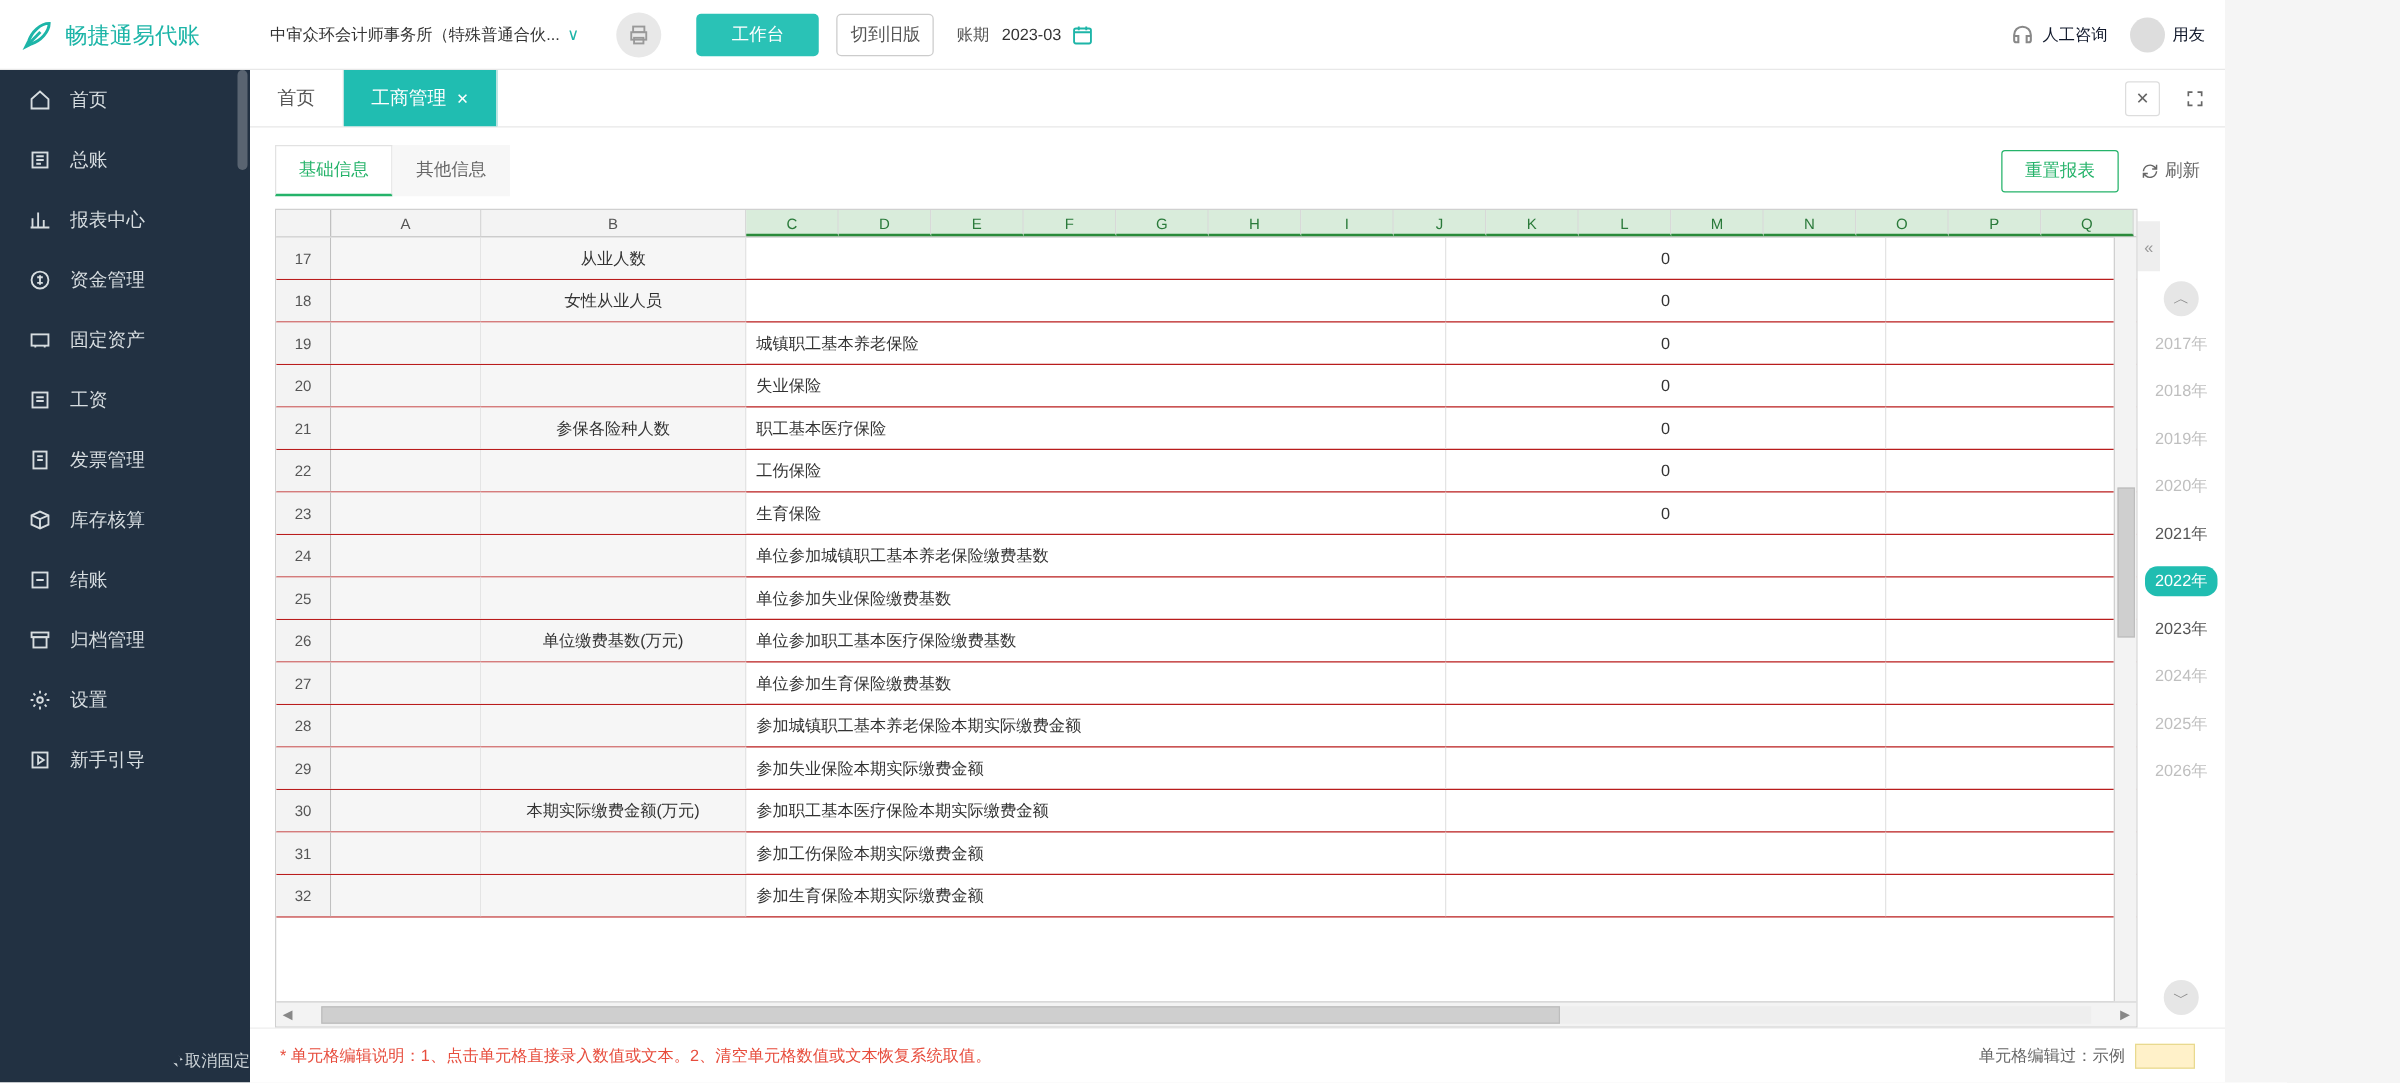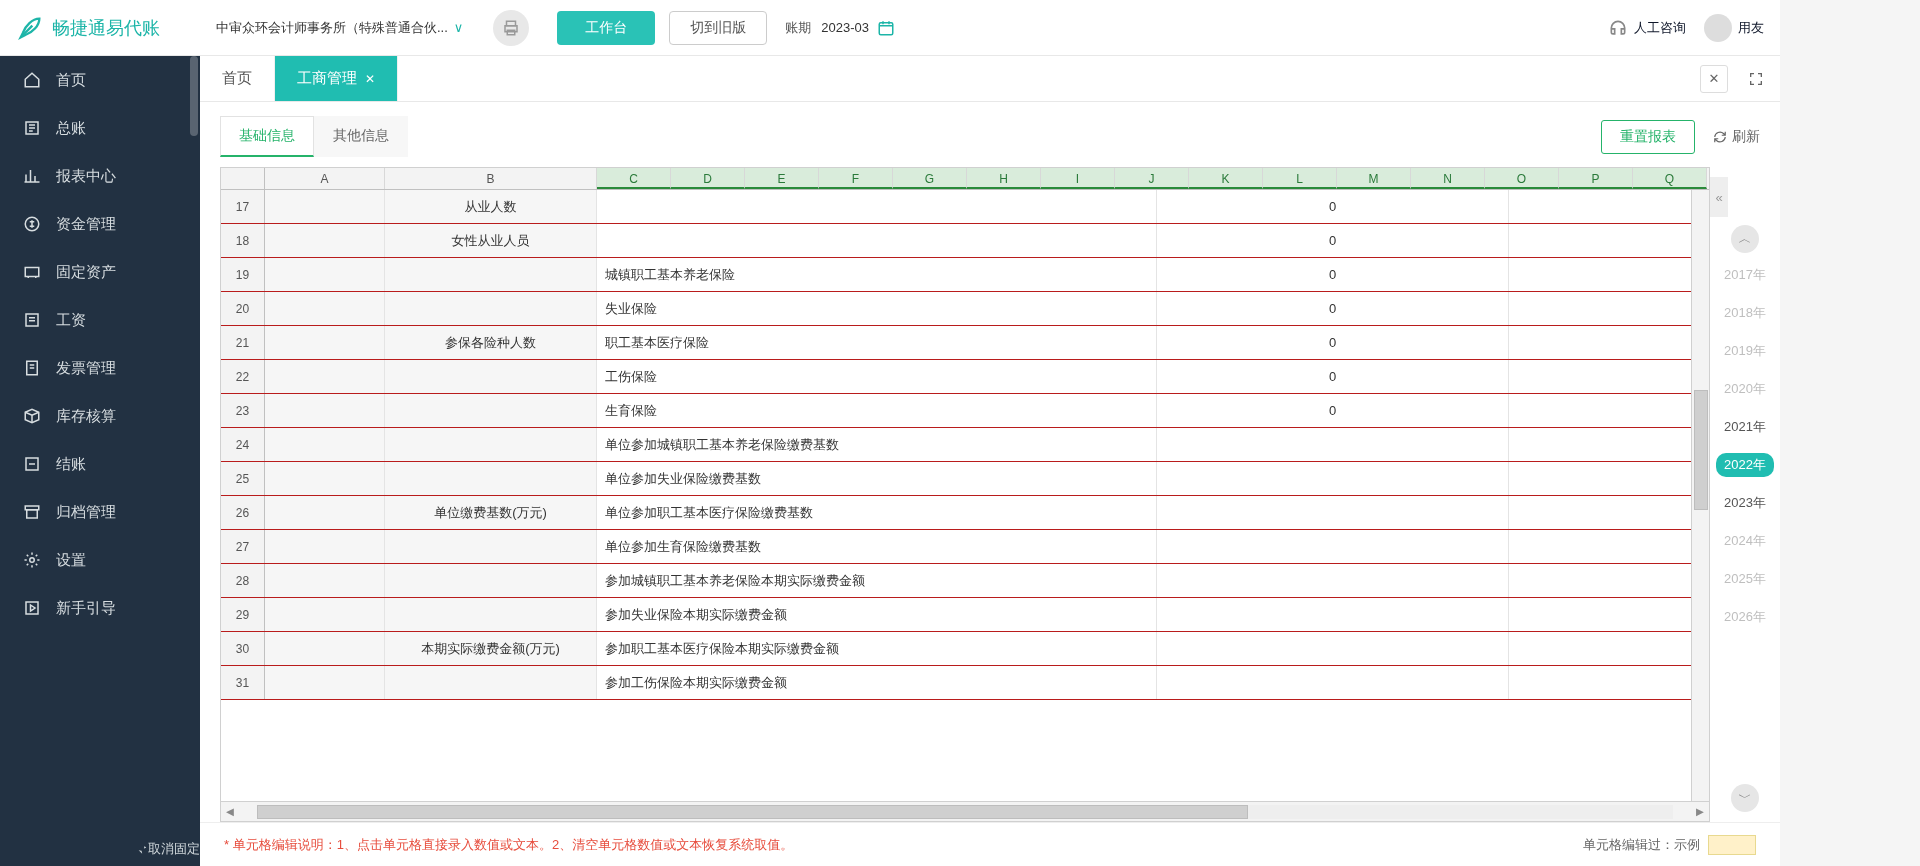--- a/index.html
+++ b/index.html
@@ -9,21 +9,21 @@
 
 
 .top-header { height: 56px; background: #fff; display: flex; align-items: center; padding: 0 16px; border-bottom: 1px solid #e8e8e8; }
 .logo { display: flex; align-items: center; color: #1db5a8; font-size: 18px; font-weight: 500; min-width: 200px; }
 .logo-icon { width: 28px; height: 28px; margin-right: 8px; }
 .org-select { display: flex; align-items: center; color: #333; cursor: pointer; max-width: 320px; }
 .org-name { overflow: hidden; text-overflow: ellipsis; white-space: nowrap; }
 .chevron { margin-left: 6px; color: #1db5a8; }
 .print-icon-btn { margin-left: 30px; width: 36px; height: 36px; border-radius: 50%; background: #e8e8e8; display: flex; align-items: center; justify-content: center; cursor: pointer; }
 .btn-workbench { margin-left: 28px; background: #2ac2b6; color: #fff; border: none; padding: 8px 28px; border-radius: 4px; cursor: pointer; font-size: 14px; }
-.btn-oldver { margin-left: 14px; background: #fff; color: #555; border: 1px solid #ccc; padding: 7px 20px; border-radius: 4px; cursor: pointer; font-size: 14px; }
+.btn-oldver { margin-left: 14px; background: #fff; color: #555; border: 1px solid #ccc; padding: 7px 10px; border-radius: 4px; cursor: pointer; font-size: 14px; }
 .period-wrap { margin-left: 18px; display: flex; align-items: center; }
 .period-label { color: #555; margin-right: 10px; }
 .period-val { color: #333; margin-right: 8px; }
 .cal-icon { color: #1db5a8; }
 .top-right { margin-left: auto; display: flex; align-items: center; gap: 18px; }
 .top-right-item { display: flex; align-items: center; color: #0f172a; cursor: pointer; }
 .top-right-item svg, .top-right-item .avatar { margin-right: 6px; }
 .avatar { width: 28px; height: 28px; border-radius: 50%; background: #ddd; }
 
 
@@ -441,20 +441,28 @@
                 <div class="cell" style="flex: 1 1 0%;"></div>
               </div>
               <div class="grid-row">
                 <div class="row-h">31</div>
                 <div class="cell grayish" style="width: 120px;"></div>
                 <div class="cell center grayish" style="width: 212px;"></div>
                 <div class="cell" style="width: 560px;">参加工伤保险本期实际缴费金额</div>
                 <div class="cell center" style="width: 352px;"></div>
                 <div class="cell" style="flex: 1 1 0%;"></div>
               </div>
+              <div class="grid-row">
+                <div class="row-h">32</div>
+                <div class="cell grayish" style="width: 120px;"></div>
+                <div class="cell center grayish" style="width: 212px;"></div>
+                <div class="cell" style="width: 560px;">参加生育保险本期实际缴费金额</div>
+                <div class="cell center" style="width: 352px;"></div>
+                <div class="cell" style="flex: 1 1 0%;"></div>
+              </div>
             </div>
           <div class="vscroll">
               <div class="vscroll-thumb"></div>
             </div>
           <div class="hscroll">
             <div class="hscroll-btn">◄</div>
             <div class="hscroll-track">
                 <div class="hscroll-thumb"></div>
               </div>
             <div class="hscroll-btn">►</div>

